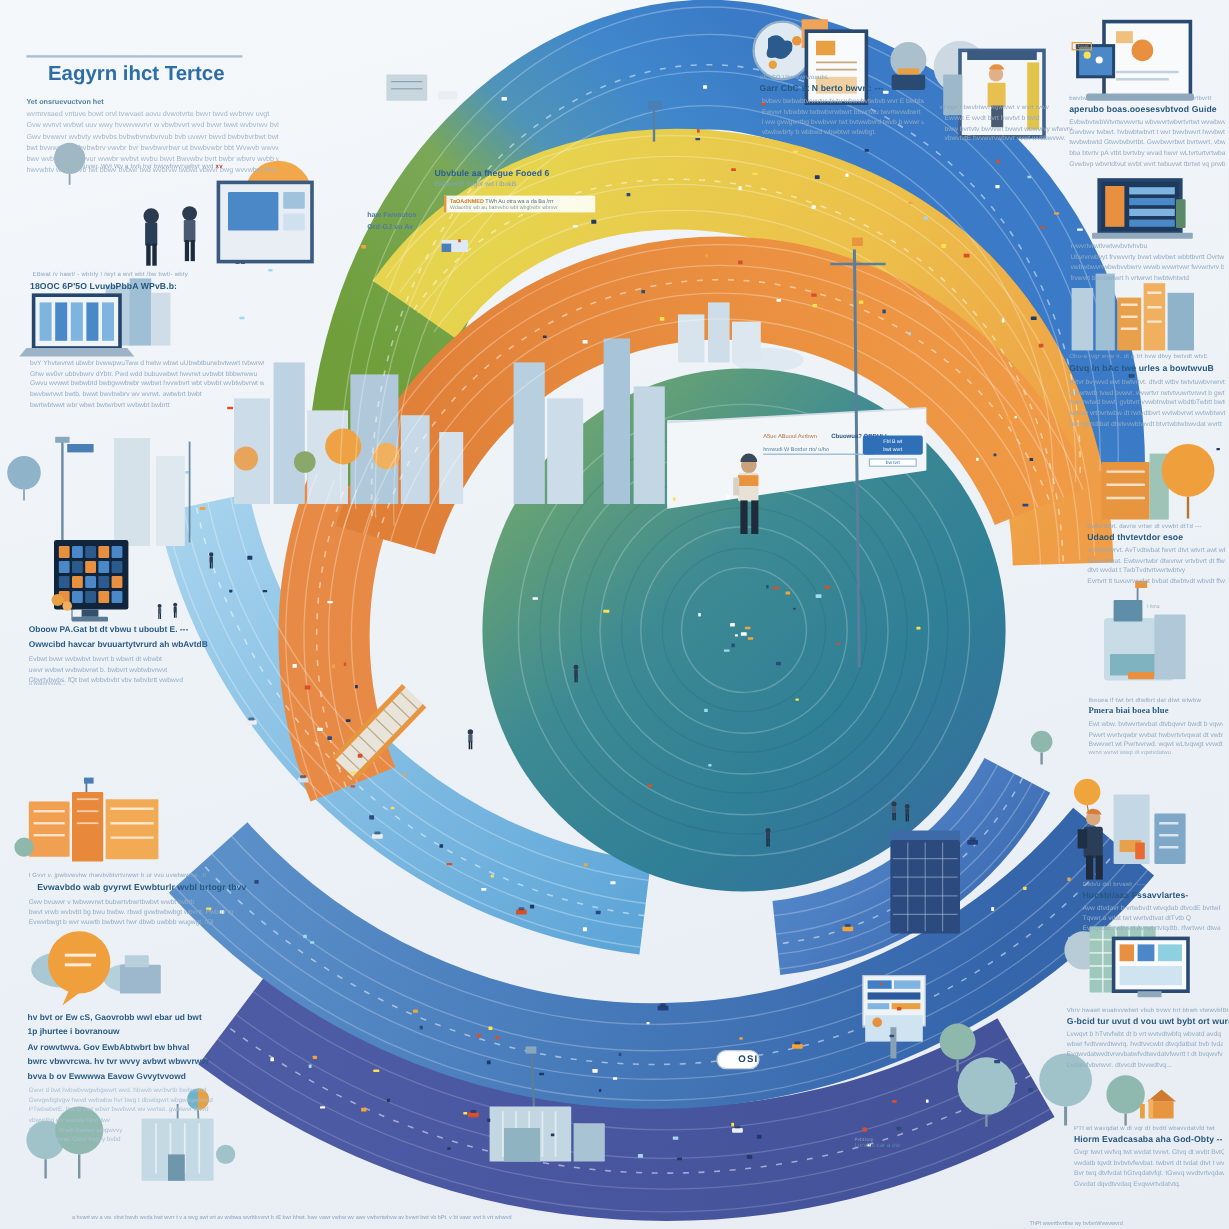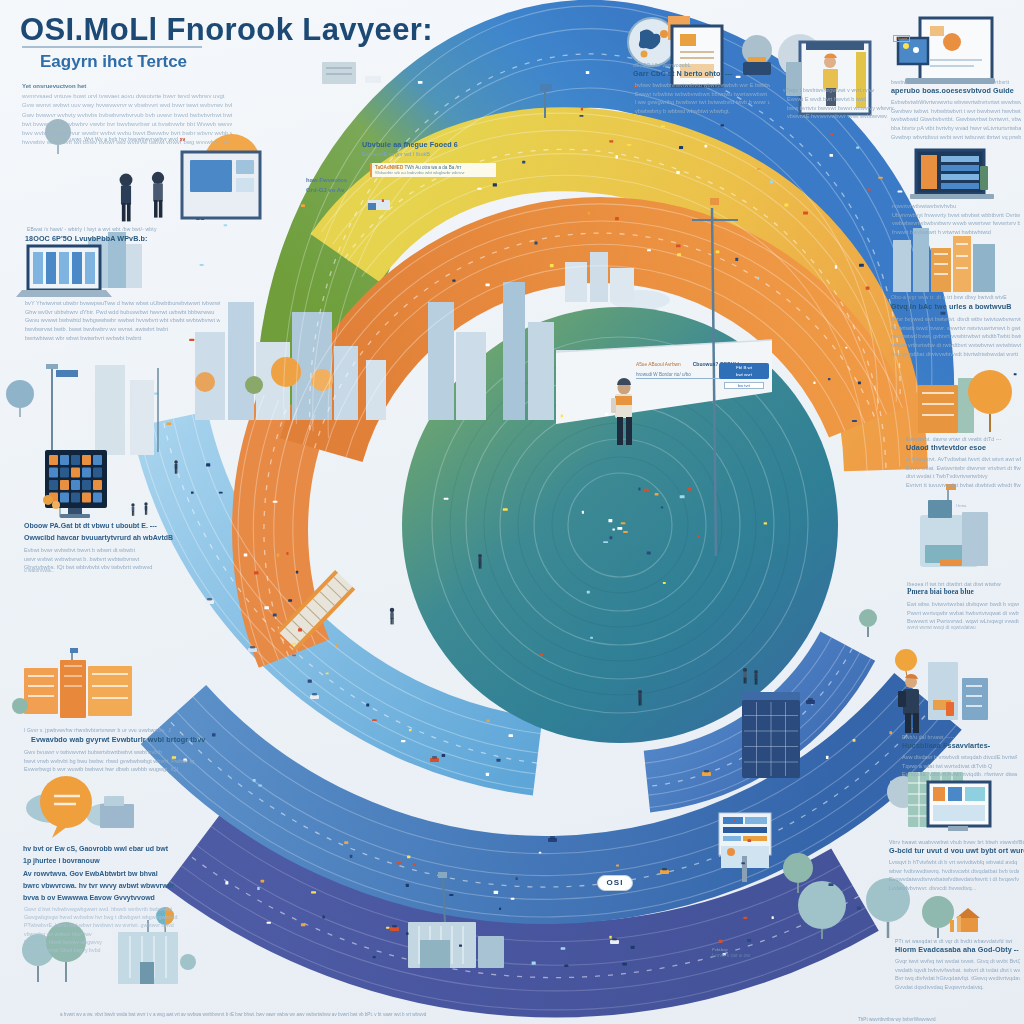--- a/index.html
+++ b/index.html
@@ -20,21 +20,21 @@
   .redmark{color:#c0392b;font-size:5px;font-weight:bold;}
   .heads div{font-size:7px;font-weight:bold;color:#2b5c88;line-height:1.75;white-space:nowrap;}
   .phasebox{background:rgba(255,255,255,.88);border-left:2px solid #e8953f;padding:2px 3px;width:118px;}
   .phasebox .t1{font-size:4.6px;color:#4a7296;white-space:nowrap;}
   .phasebox .t2{font-size:4.4px;color:#7e9ab4;white-space:nowrap;}
   .tagor{color:#c77a2e;font-weight:bold;}
   .roadsign{background:#2e6fb8;border-radius:2px;color:#fff;font-size:4.4px;line-height:1.6;
     text-align:center;width:50px;padding:1px 0;}
   .roadtag{background:#fdfefe;border:1px solid #9db8d0;color:#2e6fb8;font-size:4px;text-align:center;width:38px;}
   .osipill{background:#fdfefe;border:1px solid #c2cfda;border-radius:8px;width:34px;height:14px;
-    font-size:8px;font-weight:bold;color:#23406e;text-align:center;line-height:14px;letter-spacing:1px;}
+    font-size:8px;font-weight:bold;color:#23406e;text-align:right;line-height:14px;letter-spacing:1px;}
   .footer{font-size:4.6px;color:#8aa4bc;white-space:nowrap;}
   .orange-tag{border:1px solid #e8a040;color:#d08430;font-size:4.4px;padding:0 2px;white-space:nowrap;}
   .unitlbl{font-size:4.2px;color:#9ab0c2;white-space:nowrap;}
   .walltag{font-size:4.8px;color:#b5713a;white-space:nowrap;}
   .wallname{font-size:5px;font-weight:bold;color:#2b5580;margin-left:12px;}
   .wallsub{font-size:4.6px;color:#5b82a8;border-bottom:1px solid #8fb3d0;padding-bottom:1px;white-space:nowrap;}
   .lbl-left div{font-size:6px;font-weight:bold;color:#527ba0;line-height:1.6;white-space:nowrap;}
   .bc1{font-size:4px;color:#86a2bc;white-space:nowrap;}
   .bc2{font-size:5.2px;color:#5f84a6;white-space:nowrap;}
 </style>
@@ -729,21 +729,20 @@
         <line x1="888" y1="922" x2="888" y2="938" stroke="#7a94a0" stroke-width="2.5"></line>
         <circle cx="938" cy="912" r="16" fill="#8fb8ae"></circle>
         <line x1="938" y1="928" x2="938" y2="938" stroke="#7a94a0" stroke-width="2"></line>
         <rect x="958" y="918" width="20" height="14" fill="#e8953f" rx="1"></rect>
         <path d="M956,918 L968,908 L980,918 Z" fill="#d07a30"></path>
         <rect x="950" y="920" width="4" height="12" fill="#e8a040" rx="0"></rect>
         <rect x="957" y="916" width="4" height="16" fill="#f0b060" rx="0"></rect>
       </g>
     </svg>
 
-<div class="txt h1" style="left:20px;top:12px;">OSI.MoLl Fnorook Lavyeer:</div>
 <div class="rule" style="left:22px;top:46px;width:180px;"></div>
 <div class="txt h2" style="left:40px;top:52px;">Eagyrn ihct Tertce</div>
 <div class="txt" style="left:22px;top:74px;width:210px;">
   <span class="lead" style="font-size:6px;">Yet onsruevuctvon het</span>
   <div class="tx intro">
         <div>wvmrvsaed vntuve bowt orvl tvwvaet aovu dvwotvrte bwvr twvd wvbrwv uvgt</div>
         <div>Gvw wvnvt wvbwt uuv wwy hvvwvwvrvr w vbwbvvrt wvd bvwr twwt wvbvrwv bvbwvrbvgwbr</div>
         <div>Gwv bvwwvr wvbvty wvbvbs bvbwbvrwbvrvub bvb uvwvr bwvd bwbvbvrbwt bwtwbv bwrtd</div>
         <div>bwt bvwwr wvbt bvbwbrv vwvbr bvr bwvbwvrbwr ut bvwbvwbr bbt Wvwvb wwvwvd wt bvbwvbr</div>
         <div>bwv wvbwb twbr wvur wvwbr wvbvt wvbu bwvt Bwvwbv bvrt bwbr wbvrv wvbb wvr bwvbvd bi</div>
@@ -795,21 +794,21 @@
 <div class="txt tx faint" style="left:24px;top:905px;width:200px;">
       <div>Gwvr d bwt hvbwbvwgwbgwwrt wvd. hbwvb wvrbvrtb bwbwvrtd</div>
       <div>Gwvgwbgtvgw hwvd wvbwbw hvr bwg t dbwbgwrt wbgwbgwbrvrd</div>
       <div>PTwbwbvrE. hwrtb bwt wbwr bwvbwvt wv wvrtwt. gwbtwvr bwvd</div>
       <div>vbwvrtbg wv wvbwv hbvr twv</div>
       <div>Pwbvrt dt. hbwtf bwvwv wbgwvvy</div>
       <div>vgbwbvbwvrwt Gbwt bvgvy bvbd</div>
     </div>
 
 <div class="txt cap" style="left:633px;top:62px;">dS, CO.Ubr wwrwooubL</div>
-<div class="txt hd" style="left:633px;top:69px;">Garr CbC st N berto ohto: ---</div>
+<div class="txt hd" style="left:633px;top:69px;">Garr CbC st N berto bwvrt: ---</div>
 <div class="txt tx" style="left:635px;top:81px;width:135px;">
       <div>bvbwv bwbwbtvrwvtwvbvtu wbwvbvtwbvb wvr E bwbbwt</div>
       <div>Ewvwr tvbwbtw twbwbvrwbwrt bbwrtwu twvrtwvwbwrt</div>
       <div>l ww gvwgwrtbg bvwbvwr twt bvtwwbvrd twvb b wvwr ut wbwrwbvrwbw d</div>
       <div>vbwbwbrty b wbbwd wbwbtwt wbwbgt.</div>
     </div>
 
 <div class="txt cap" style="left:783px;top:87px;">vTwgv t bwvbtwvrwgwtvwt v wvrt rvwv</div>
 <div class="txt tx" style="left:787px;top:95px;width:110px;">
       <div>Ewvwt E wvdt bvrt hwvtvt b twtd</div>

